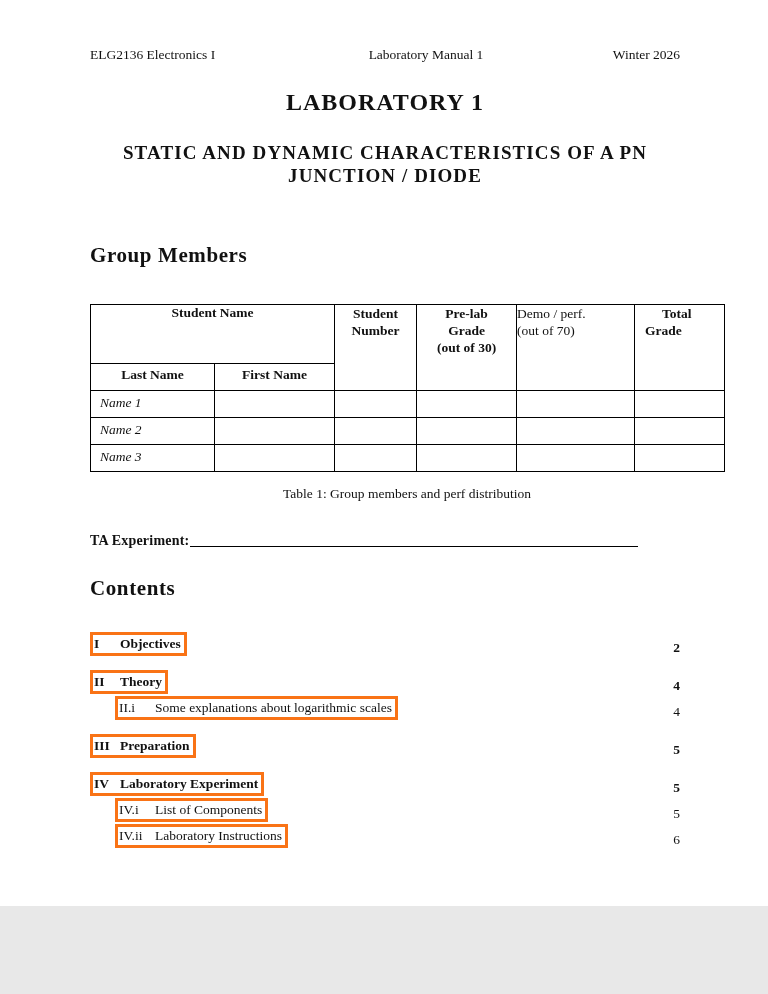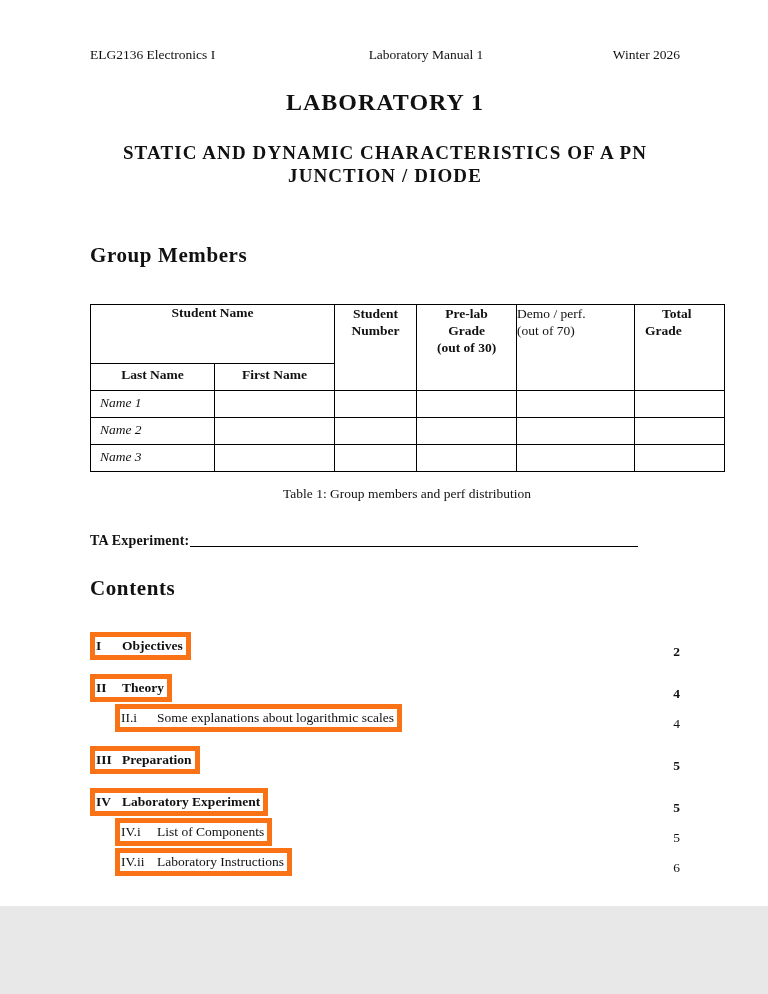--- a/index.html
+++ b/index.html
@@ -45,21 +45,21 @@
   .ta-row { display:flex; align-items:flex-end; margin-top:30px;
             font-size:14px; font-weight:700; letter-spacing:0.2px; }
   .ta-line { flex:1; border-bottom:1.2px solid #000; margin:0 42px 2px 1px; height:14px; }
 
   
   .toc { margin-top:32px; font-size:13.5px; }
   .toc-row { display:flex; align-items:flex-end; line-height:17px; }
   .toc-lvl1 { font-weight:700; margin-top:14px; }
   .toc-lvl1.first { margin-top:0; }
   .toc-lvl2 { font-weight:400; padding-left:25px; margin-top:2px; }
-  .toc-box { border:5px solid #f97316; padding:0 3px 1px 1px; white-space:nowrap; }
+  .toc-box { border:3px solid #f97316; padding:0 3px 1px 1px; white-space:nowrap; }
   .toc-num-1 { display:inline-block; min-width:26px; }
   .toc-num-2 { display:inline-block; min-width:36px; }
   .toc-leader { flex:1; }
   .toc-leader.dotted {
     background-image: radial-gradient(circle at 1.5px 1.5px, #222 1.2px, transparent 1.6px);
     background-size: 10.5px 3px; background-repeat: repeat-x;
     background-position: 6px calc(100% - 5px);
     margin: 0 6px 0 4px;
   }
   .toc-page { min-width:16px; text-align:right; }

